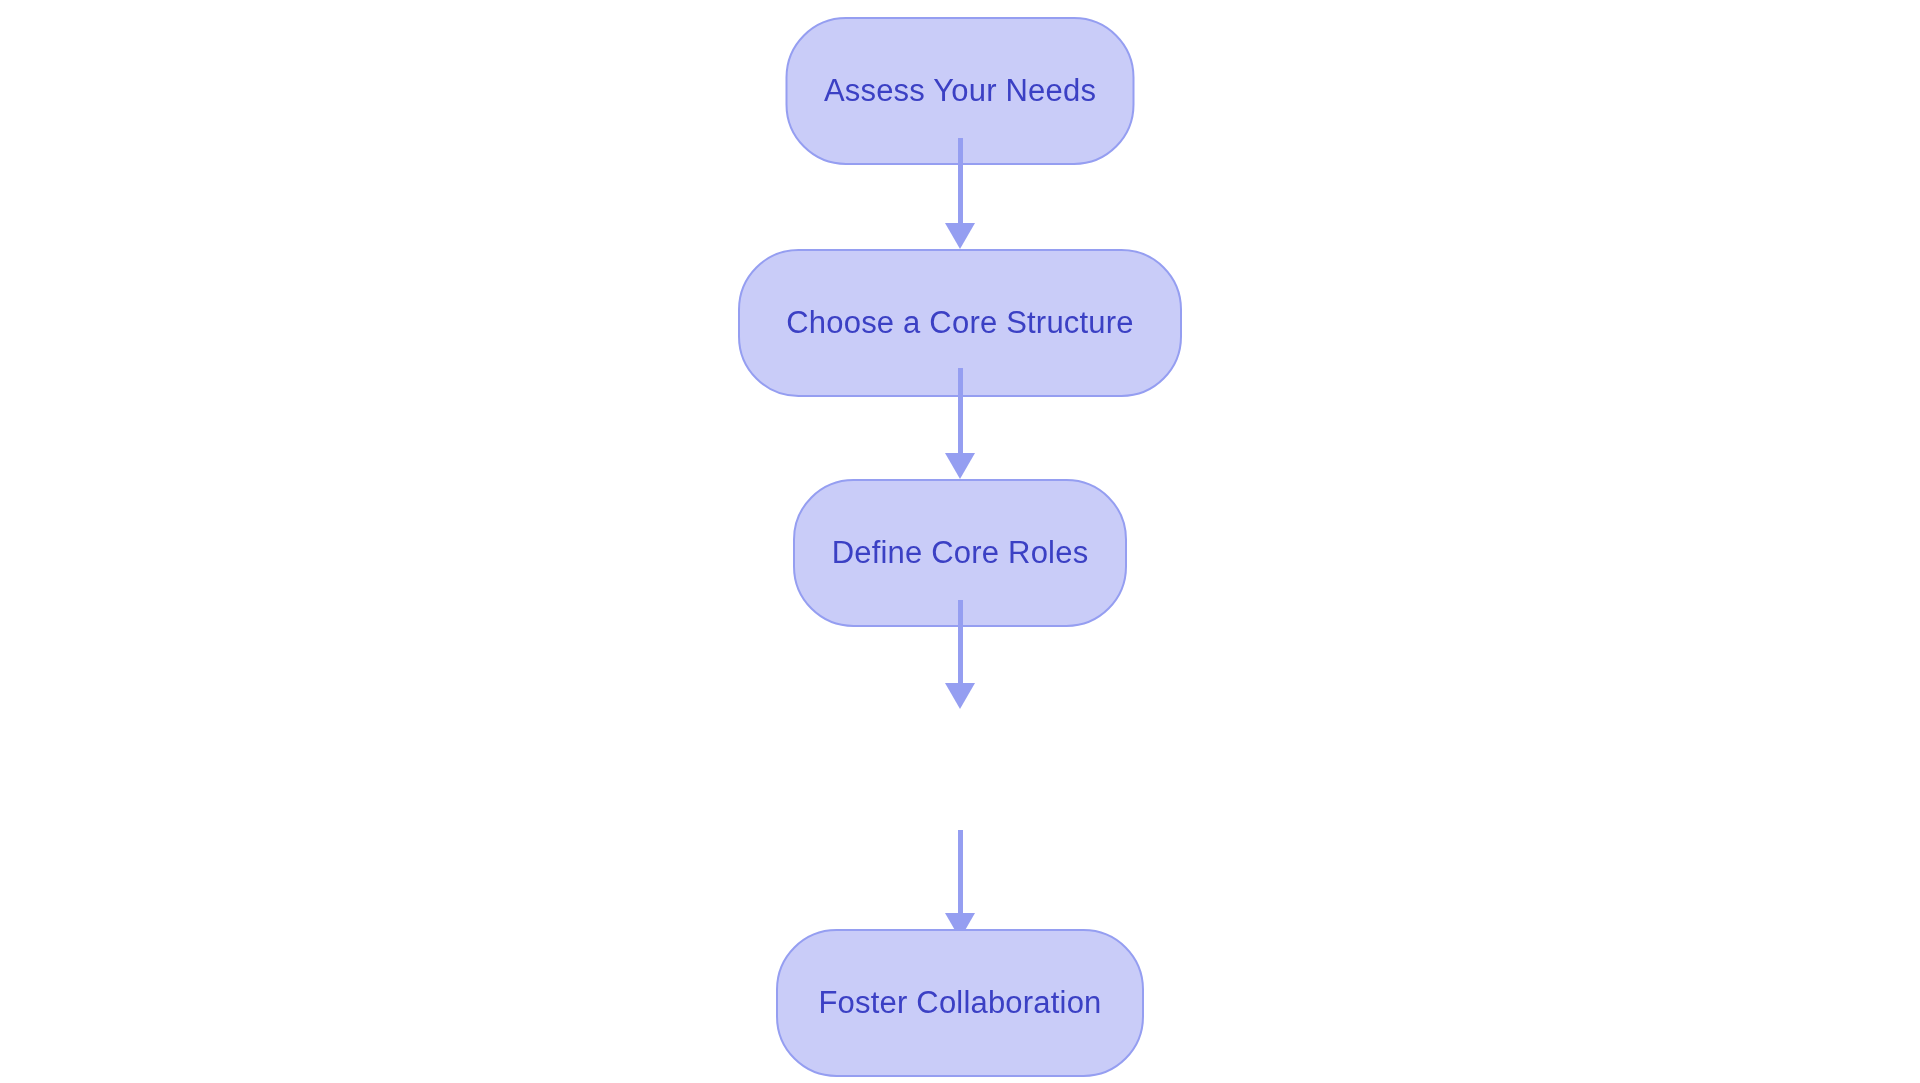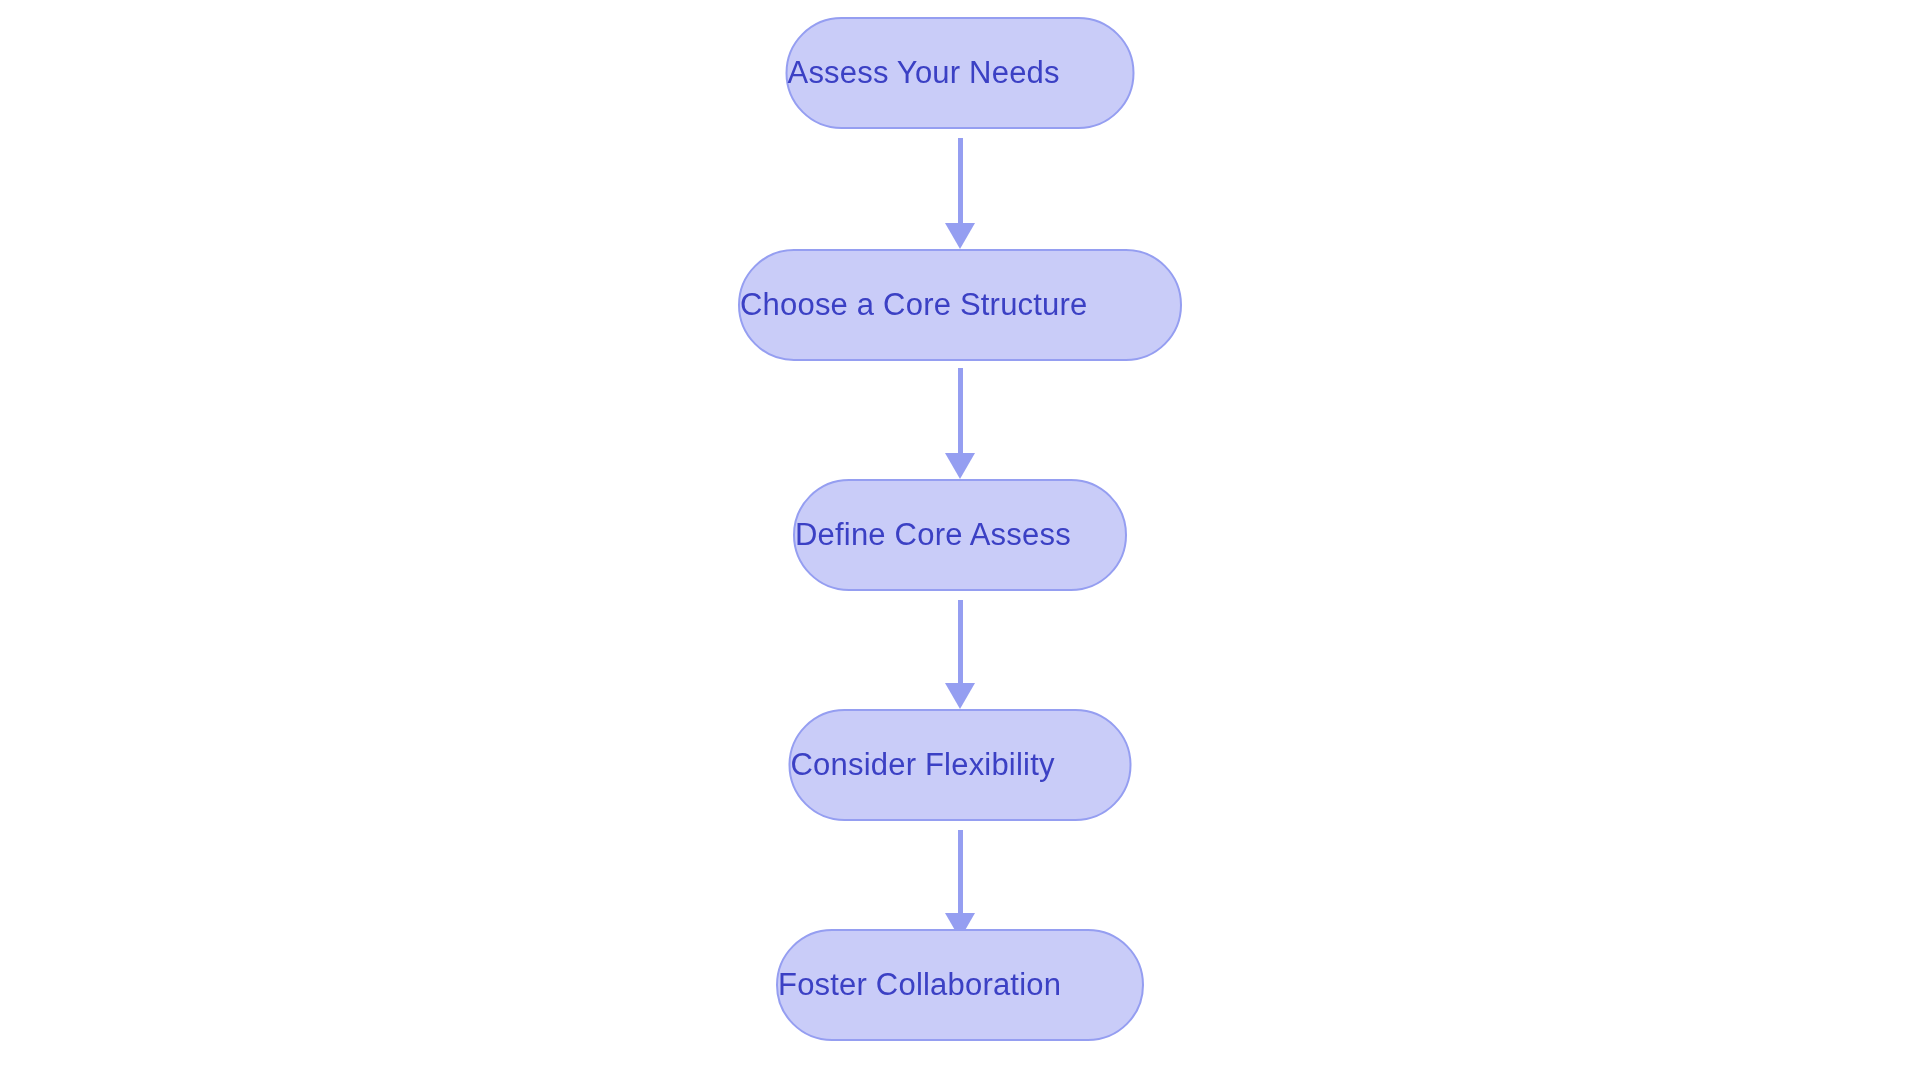--- a/index.html
+++ b/index.html
@@ -12,28 +12,28 @@
     width: 1920px;
     height: 1083px;
     background: var(--background, #ffffff);
     overflow: hidden;
     font-family: "Liberation Sans", "DejaVu Sans", sans-serif;
   }
   .node {
     position: absolute;
     left: 50%;
     transform: translateX(-50%);
-    height: 112px;
+    height: 148px;
     box-sizing: border-box;
     background: var(--node_fill, #c9ccf8);
     border: 2px solid var(--node_border, #959ef1);
     border-radius: 60.5px;
     display: flex;
     align-items: center;
-    justify-content: flex-start;
+    justify-content: center;
   }
   .node span {
     color: var(--text, #3b40c4);
     font-size: 31px;
     font-weight: 400;
     letter-spacing: 0.2px;
     white-space: nowrap;
   }
   .node.n1 { top: 17px;  width: 349px; }
   .node.n2 { top: 249px; width: 444px; }
@@ -84,31 +84,28 @@
   <div class="node n2">
     <span>Choose a Core Structure</span>
   </div>
 
   <div class="arrow a2">
     <div class="shaft"></div>
     <div class="head"></div>
   </div>
 
   <div class="node n3">
-    <span>Define Core Assess</span>
+    <span>Define Core Roles</span>
   </div>
 
   <div class="arrow a3">
     <div class="shaft"></div>
     <div class="head"></div>
   </div>
 
-  <div class="node n4">
-    <span>Consider Flexibility</span>
-  </div>
 
   <div class="arrow a4">
     <div class="shaft"></div>
     <div class="head"></div>
   </div>
 
   <div class="node n5">
     <span>Foster Collaboration</span>
   </div>
 

